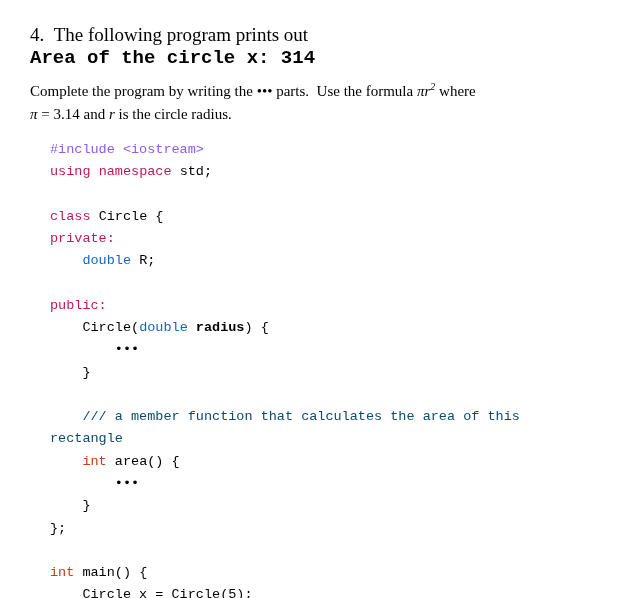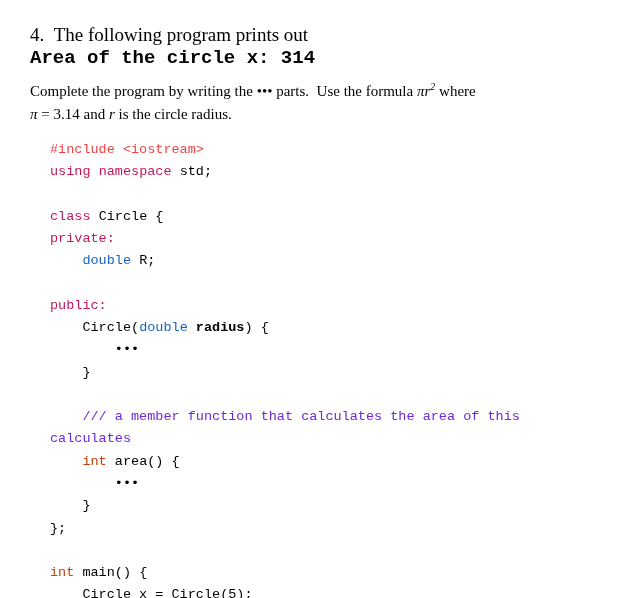--- a/index.html
+++ b/index.html
@@ -54,25 +54,25 @@
       font-family: Georgia, serif;
     }
 
     .code-block {
       font-family: 'Courier New', Courier, monospace;
       font-size: 13.5px;
       line-height: 1.65;
       margin-left: 20px;
     }
 
-    .c-preprocessor { color: #ef4444; }
+    .c-preprocessor { color: #8b5cf6; }
     .c-keyword { color: #c2185b; }
     .c-type { color: #c2410c; }
     .c-type-double { color: #1565c0; }
-    .c-comment { color: #6d28d9; }
+    .c-comment { color: #0c4a6e; }
     .c-default { color: #000000; }
     .c-namespace { color: #c2185b; }
     .c-bold { font-weight: bold; }
 
     .line {
       display: block;
       white-space: pre;
     }
 
     .blank-line {
@@ -103,21 +103,21 @@
     <span class="line"><span class="c-keyword">class</span> <span class="c-default">Circle {</span></span>
     <span class="line"><span class="c-keyword">private:</span></span>
     <span class="line">    <span class="c-type-double">double</span> <span class="c-default">R;</span></span>
     <span class="blank-line"></span>
     <span class="line"><span class="c-keyword">public:</span></span>
     <span class="line">    <span class="c-default">Circle(</span><span class="c-type-double">double</span> <span class="c-bold">radius</span><span class="c-default">) {</span></span>
     <span class="line">        <span class="c-default">•••</span></span>
     <span class="line">    <span class="c-default">}</span></span>
     <span class="blank-line"></span>
     <span class="line">    <span class="c-comment">/// a member function that calculates the area of this</span></span>
-    <span class="line"><span class="c-comment">calculates</span></span>
+    <span class="line"><span class="c-comment">rectangle</span></span>
     <span class="line">    <span class="c-type">int</span> <span class="c-default">area() {</span></span>
     <span class="line">        <span class="c-default">•••</span></span>
     <span class="line">    <span class="c-default">}</span></span>
     <span class="line"><span class="c-default">};</span></span>
     <span class="blank-line"></span>
     <span class="line"><span class="c-type">int</span> <span class="c-default">main() {</span></span>
     <span class="line">    <span class="c-default">Circle x = Circle(5);</span></span>
     <span class="line">    </span>
 
   </div>

